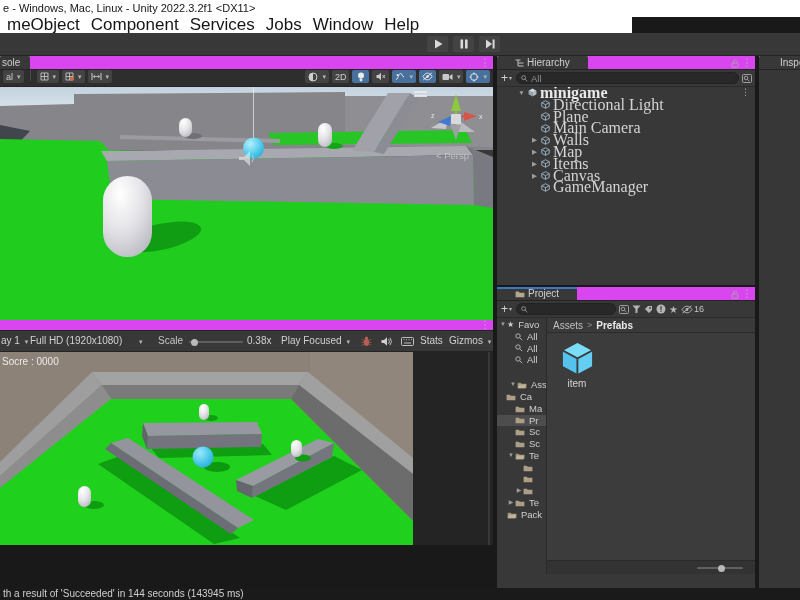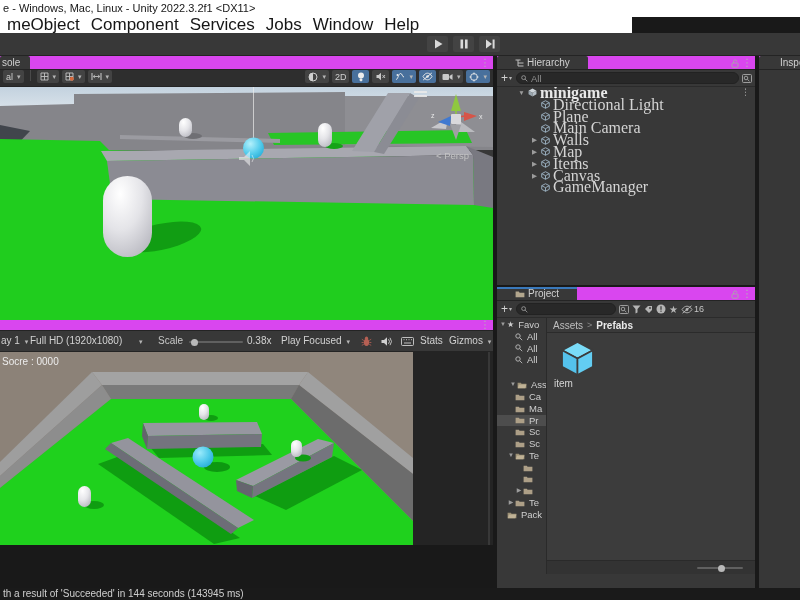--- a/index.html
+++ b/index.html
@@ -88,21 +88,21 @@
   .parrow{width:8px;flex:none;text-align:center;color:#9c9c9c;font-size:6px;}
   .parrow.open::before{content:"\25BC";}
   .parrow.closed::before{content:"\25B6";}
   .ptrow .hicon{margin-right:2px;}
   .staricon{color:#cdcdcd;font-size:8px;margin-right:2px;}
   #project-content{position:absolute;left:49px;top:0;right:0;bottom:14px;background:#3c3c3c;
                    border-left:1px solid #2a2a2a;}
   #breadcrumb{height:15px;background:#3a3a3a;border-bottom:1px solid #2b2b2b;display:flex;
               align-items:center;gap:4px;padding:0 6px;font-size:10px;}
   .crumb-root{color:#bfbfbf;}.crumb-sep{color:#8a8a8a;font-size:9px;}.crumb-cur{color:#eaeaea;font-weight:bold;}
-  #asset-tile{position:absolute;left:7px;top:22px;width:46px;text-align:left;}
+  #asset-tile{position:absolute;left:7px;top:22px;width:46px;text-align:center;}
   #asset-tile .asset-label{font-size:10px;color:#d6d6d6;margin-top:1px;}
   #project-footer{position:absolute;left:49px;right:0;bottom:0;height:14px;background:#333;
                   border-top:1px solid #2a2a2a;}
 
   #statusbar{position:absolute;left:0;top:588px;width:800px;height:12px;background:#1a1a1a;
              color:#cfcfcf;font-size:10px;line-height:12px;padding-left:3px;white-space:nowrap;}
   svg{display:block;}
 </style>
 </head>
 <body>
@@ -623,21 +623,21 @@
     <span style="display:flex;margin-right:2px;">
               <span class="hicon">
                 <svg width="10" height="8" viewBox="0 0 12 10">
                   <path d="M.5 2.2h4l1 1.3h6v5.6H.5Z" fill="#9c9075"></path>
                   <path d="M2 4.5h9.5L10 9.1H.8Z" fill="#c0b296"></path>
                 </svg>
               </span>
             </span>
     <span class="ptlabel">Asse</span>
           </div>
-          <div class="ptrow " style="padding-left:10px">
+          <div class="ptrow " style="padding-left:1px">
     <span class="parrow "></span>
     <span style="display:flex;margin-right:2px;">
               <span class="hicon">
                 <svg width="10" height="8" viewBox="0 0 12 10">
                   <path d="M.5 2.2h4l1 1.3h6v5.6H.5Z" fill="#ad9f87"></path>
                 </svg>
               </span>
             </span>
     <span class="ptlabel">Ca</span>
           </div>

